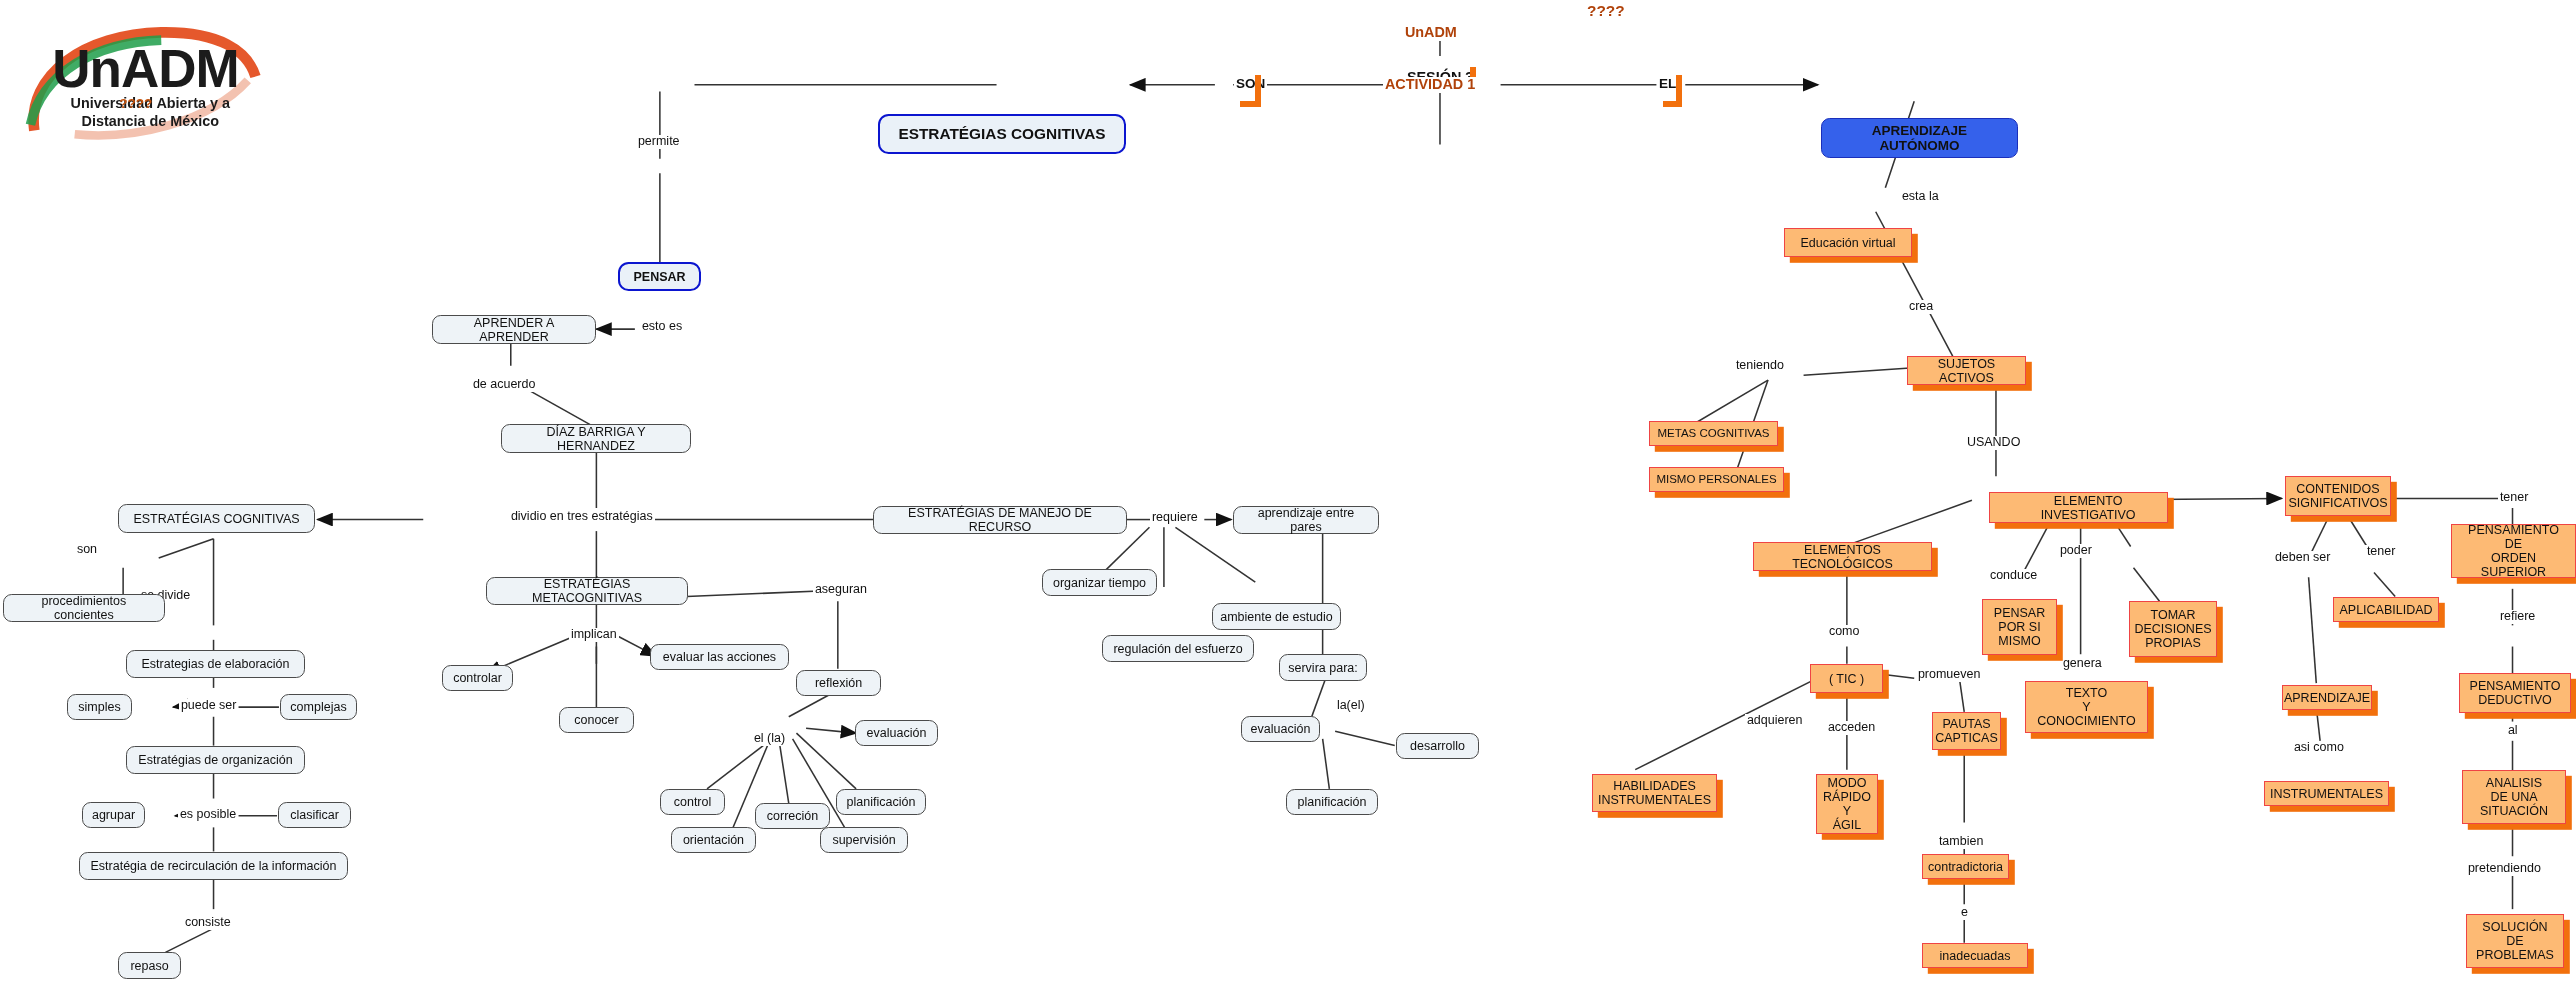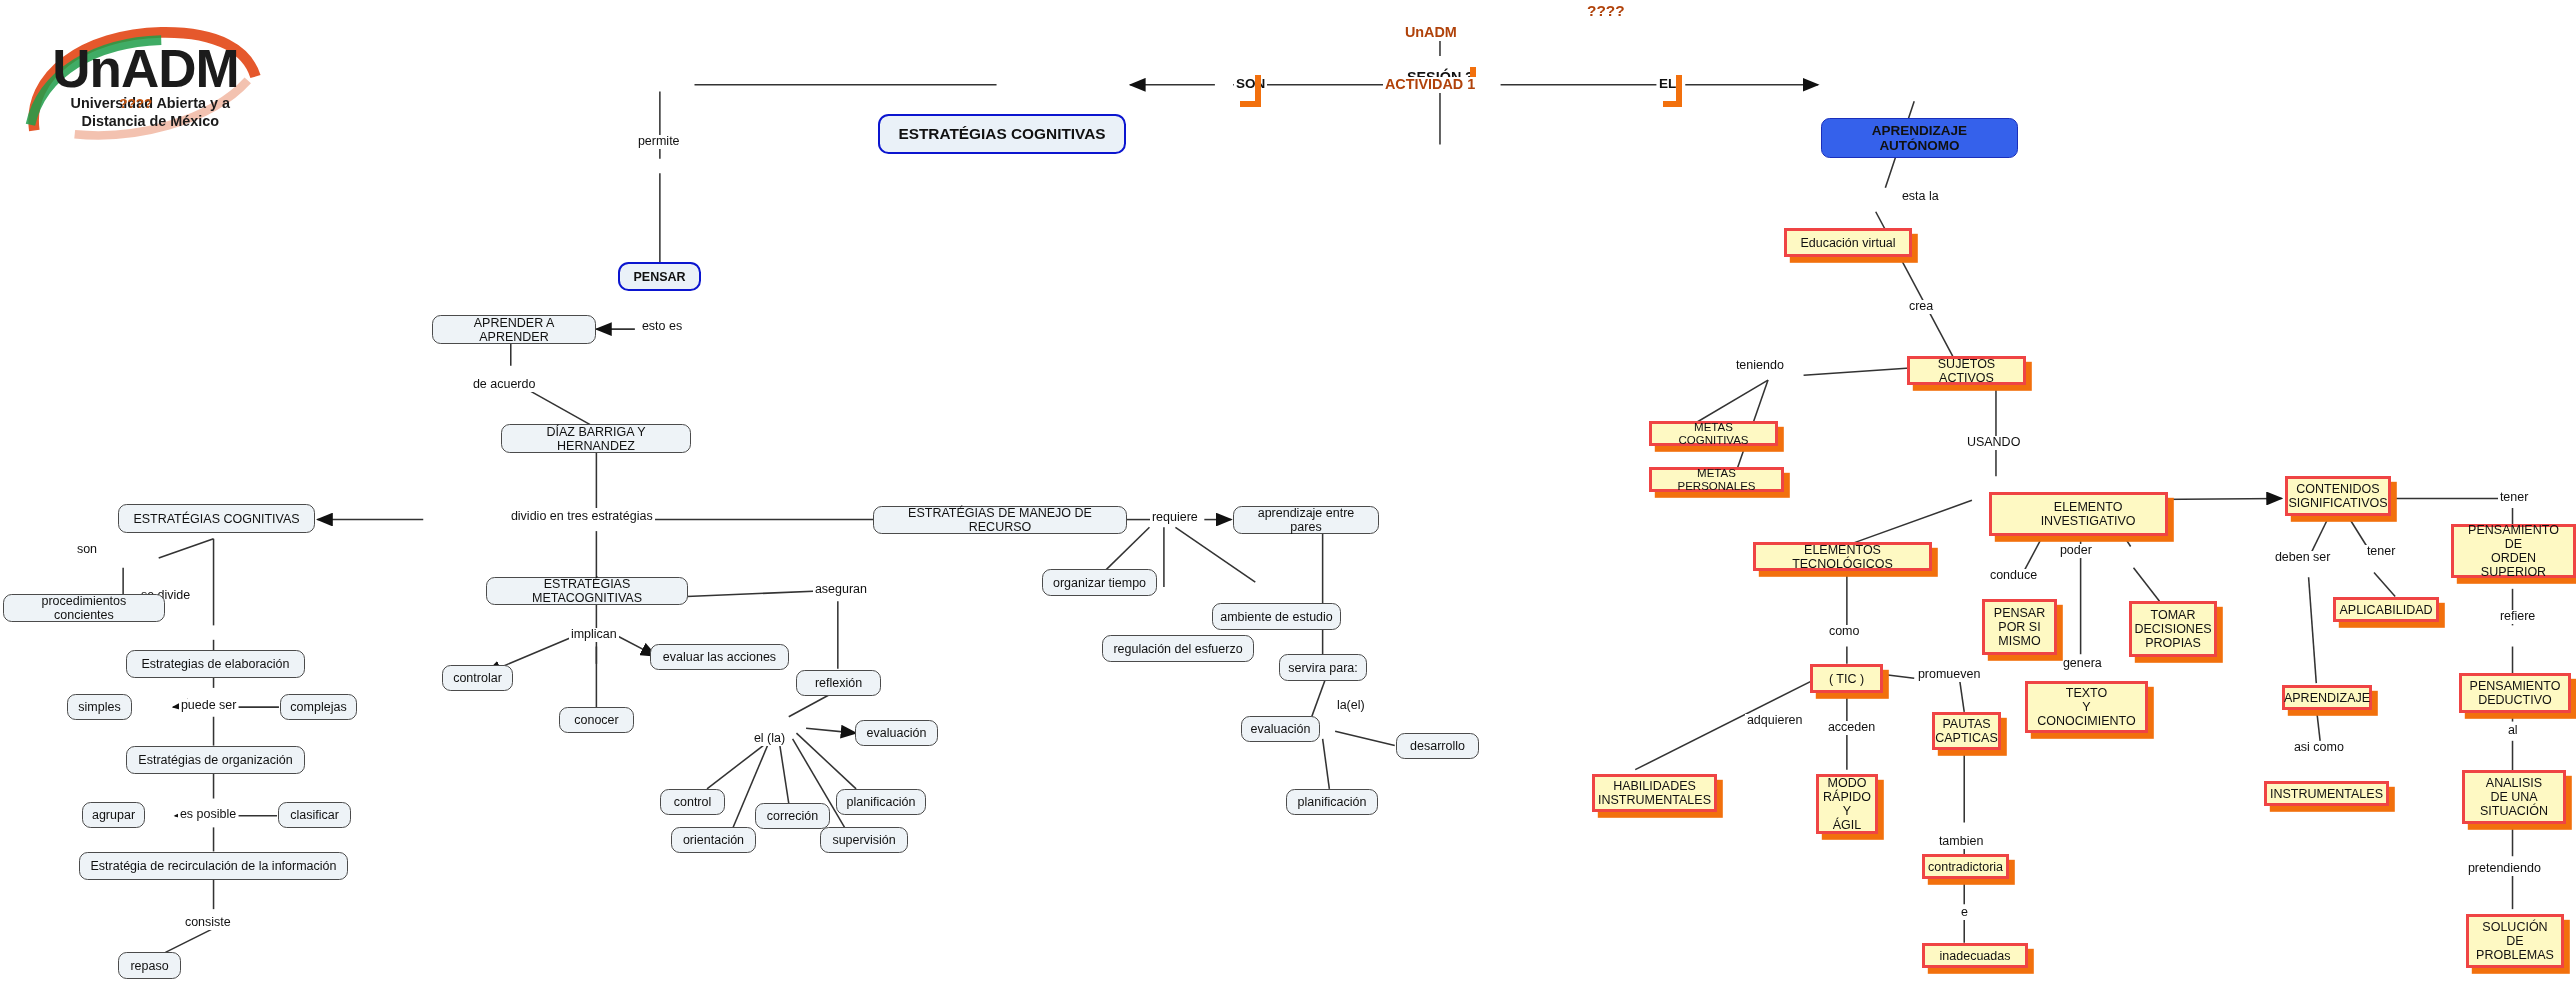--- a/index.html
+++ b/index.html
@@ -17,21 +17,21 @@
 
   
   .n-blue{background:#eaf1f8;border:2.9px solid #0b15cf;border-radius:10.6px;
           color:#111;font-size:15.4px;font-weight:bold;padding:3.8px 9.6px;}
 
   
   .n-bluefill{background:#3561eb;border:1.9px solid #1a2fbb;border-radius:8.7px;
               color:#111;font-size:13.5px;font-weight:bold;padding:3.8px 9.6px;}
 
   
-  .n-orange{background:#fef9c3;border:3px solid #ef4444;color:#111;font-size:12.5px;
+  .n-orange{background:#fdba74;border:1px solid #ef4444;color:#111;font-size:12.5px;
             padding:2.9px 5.8px;box-shadow:5.8px 5.8px 0 0 #f2700d;}
 
   
   .lbl{position:absolute;background:#ffffff;color:#111;font-size:12.5px;
        white-space:nowrap;padding:0 1.9px;line-height:1.1;}
   .lbl-or{color:#b0420a;font-weight:bold;font-size:14.4px;}
 
   
   .bracket{position:absolute;}
   .bracket i{position:absolute;background:#f2700d;display:block;}
@@ -278,21 +278,21 @@
 
   <div class="node n-orange" style="left:1784px;top:228px;width:128px;height:29px;">Educación virtual</div>
 
   <div class="lbl" style="left:1907px;top:300px;">crea</div>
 
   <div class="node n-orange" style="left:1907px;top:356px;width:119px;height:29px;">SUJETOS ACTIVOS</div>
 
   <div class="lbl" style="left:1734px;top:359px;">teniendo</div>
 
   <div class="node n-orange" style="left:1649px;top:421px;width:129px;height:25px;font-size:11.5px;">METAS COGNITIVAS</div>
-  <div class="node n-orange" style="left:1649px;top:467px;width:135px;height:25px;font-size:11.5px;">METAS PERSONALES</div>
+  <div class="node n-orange" style="left:1649px;top:467px;width:135px;height:25px;font-size:11.5px;">MISMO PERSONALES</div>
 
   <div class="lbl" style="left:1965px;top:436px;font-size:12.5px;">USANDO</div>
 
   <div class="node n-orange" style="left:1753px;top:542px;width:179px;height:29px;">ELEMENTOS TECNOLÓGICOS</div>
 
   <div class="lbl" style="left:1827px;top:625px;">como</div>
 
   <div class="node n-orange" style="left:1810px;top:664px;width:73px;height:29px;">( TIC )</div>
 
   <div class="lbl" style="left:1745px;top:714px;">adquieren</div>
@@ -317,21 +317,21 @@
     </div>
 
   <div class="lbl" style="left:1937px;top:835px;">tambien</div>
 
   <div class="node n-orange" style="left:1922px;top:854px;width:87px;height:25px;">contradictoria</div>
 
   <div class="lbl" style="left:1959px;top:906px;">e</div>
 
   <div class="node n-orange" style="left:1922px;top:943px;width:106px;height:25px;">inadecuadas</div>
 
-  <div class="node n-orange" style="left:1989px;top:492px;width:179px;height:44px;padding-left:25px;">ELEMENTO INVESTIGATIVO</div>
+  <div class="node n-orange" style="left:1989px;top:492px;width:179px;height:31px;padding-left:25px;">ELEMENTO INVESTIGATIVO</div>
 
   <div class="lbl" style="left:1988px;top:569px;">conduce</div>
   <div class="lbl" style="left:2058px;top:544px;">poder</div>
   <div class="lbl" style="left:2061px;top:657px;">genera</div>
 
   <div class="node n-orange" style="left:1982px;top:599px;width:75px;height:56px;flex-direction:column;">
       <span style="white-space:pre-line">PENSAR
 POR SI
 MISMO</span>
     </div>

